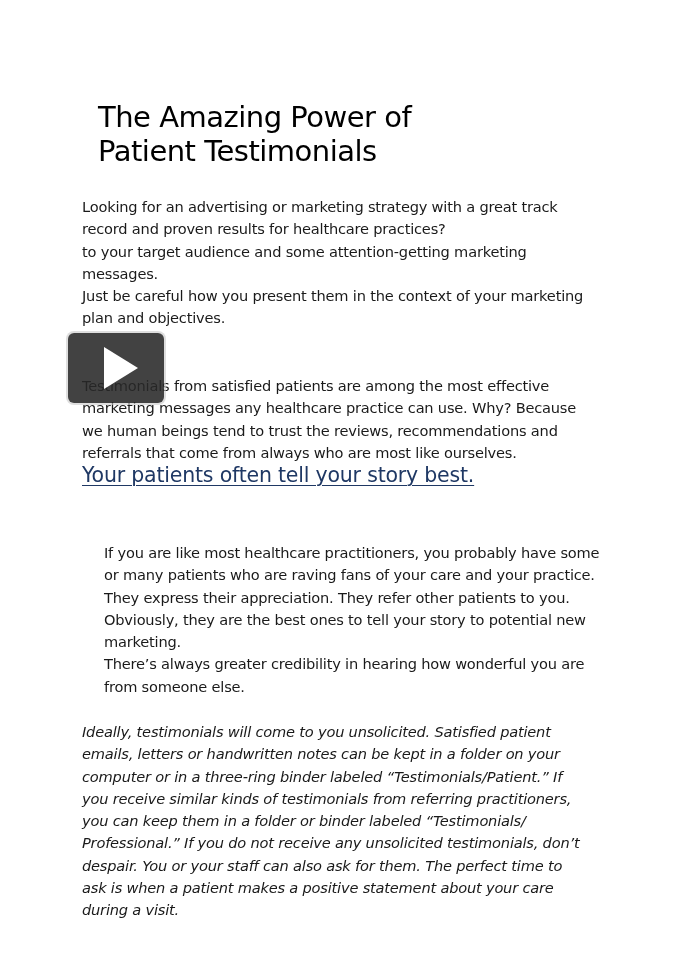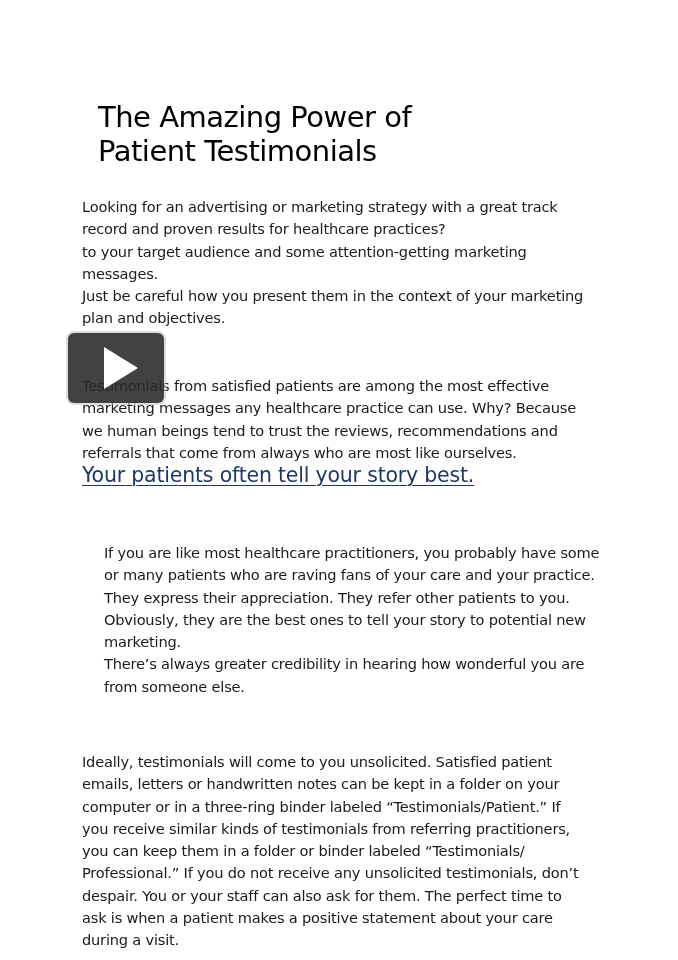--- a/index.html
+++ b/index.html
@@ -42,21 +42,21 @@
       color: #1a1a1a;
       letter-spacing: -0.2px;
     }
     .para span.line {
       display: block;
       white-space: nowrap;
     }
     .p1 { top: 196px; }
     .p2 { top: 375px; }
     .p3 { top: 542px; margin-left: 22px; }
-    .p4 { top: 751px; }
+    .p4 { top: 721px; font-style: italic; }
     .subheading {
       position: absolute;
       left: 0;
       top: 461px;
       margin: 0;
       font-size: 20.5px;
       line-height: 28px;
       font-weight: normal;
       color: #1f3864;
       text-decoration: underline;

